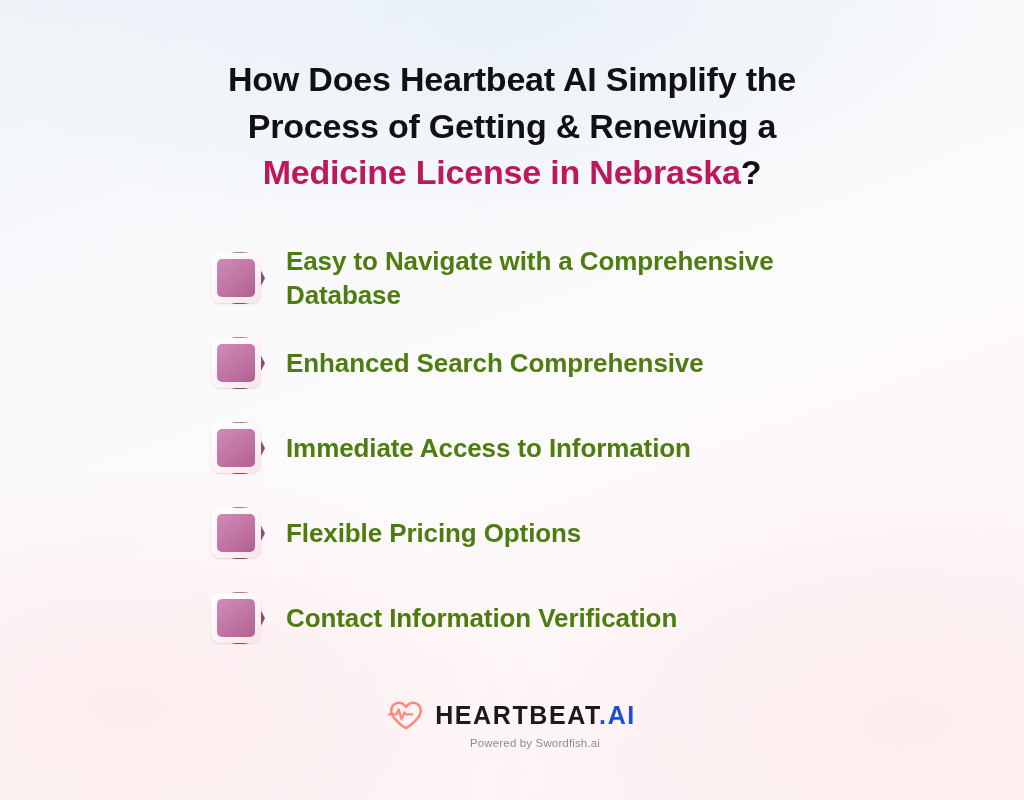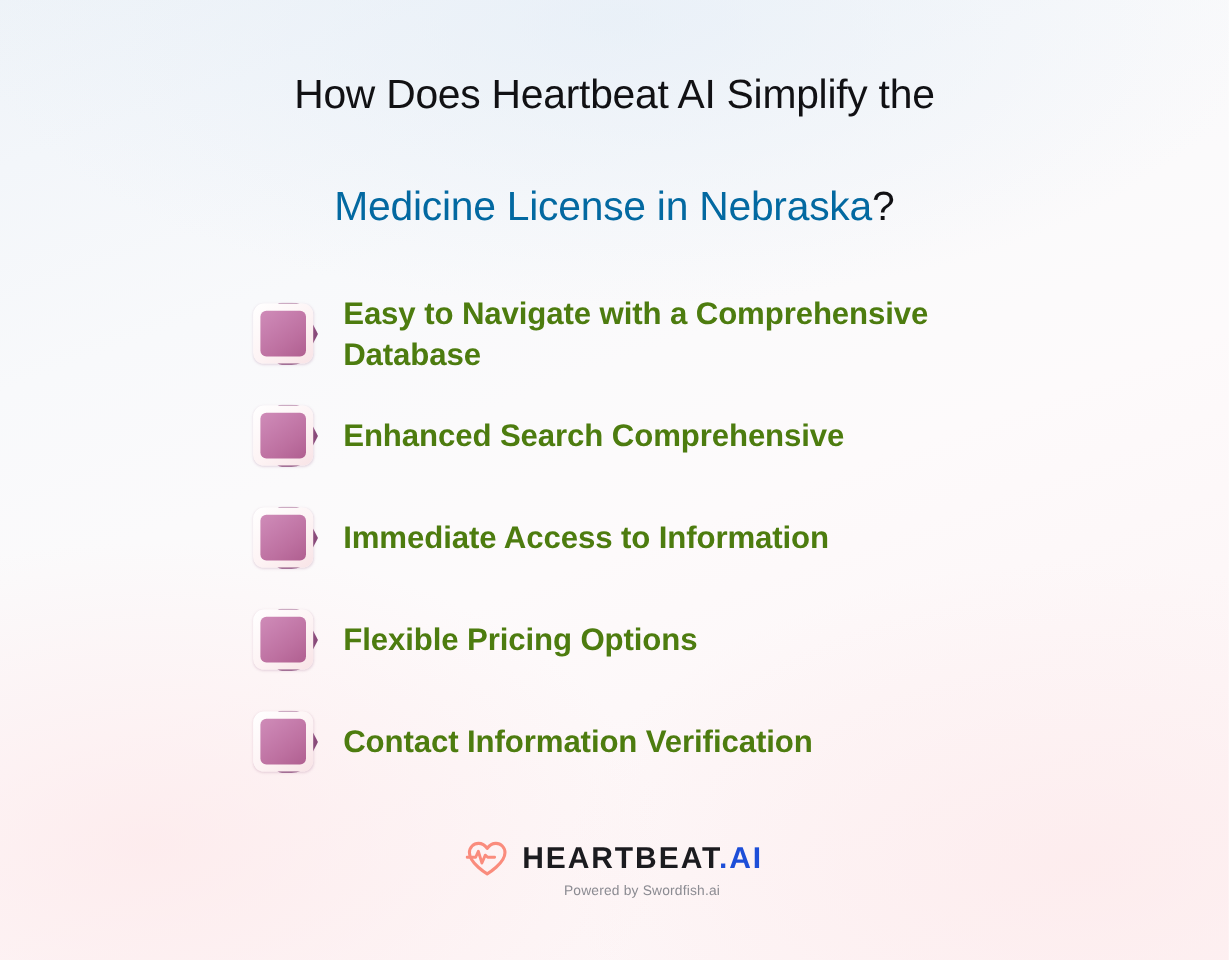--- a/index.html
+++ b/index.html
@@ -45,26 +45,26 @@
     flex-direction: column;
     align-items: center;
   }
 
   
   .heading {
     margin-top: 56px;
     width: 740px;
     text-align: center;
     font-size: 34px;
-    font-weight: normal;
+    font-weight: bold;
     line-height: 1.37;
     letter-spacing: -0.2px;
     color: #111114;
   }
-  .heading .accent { color: #0369a1; }
+  .heading .accent { color: #be185d; }
 
   
   .feature-list {
     margin-top: 40px;
     width: 620px;
     margin-left: 18px;
     display: flex;
     flex-direction: column;
   }
 
@@ -164,21 +164,21 @@
 </style>
 </head>
 <body>
 
 <div class="bg-tint"></div>
 
 <div class="page">
 
   <h1 class="heading">
     <span>How Does Heartbeat AI Simplify the</span><br>
-    <br>
+    <span>Process of Getting &amp; Renewing a</span><br>
     <span class="accent">Medicine License in Nebraska</span><span>?</span>
   </h1>
 
   <div class="feature-list">
 
     <div class="feature-row">
       <span class="bullet-icon">
         <span class="tail"></span>
         <span class="frame"></span>
         <span class="fill"></span>

